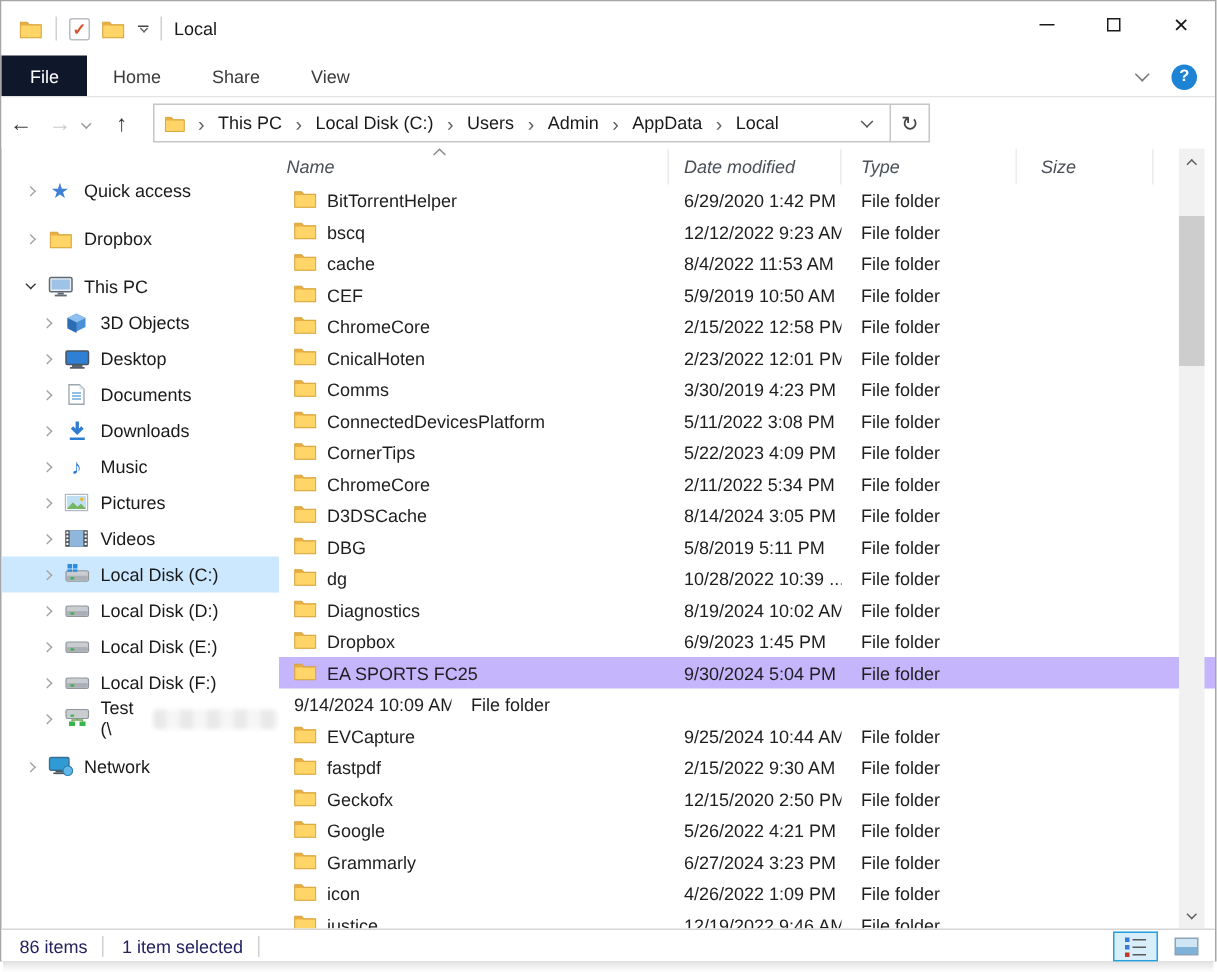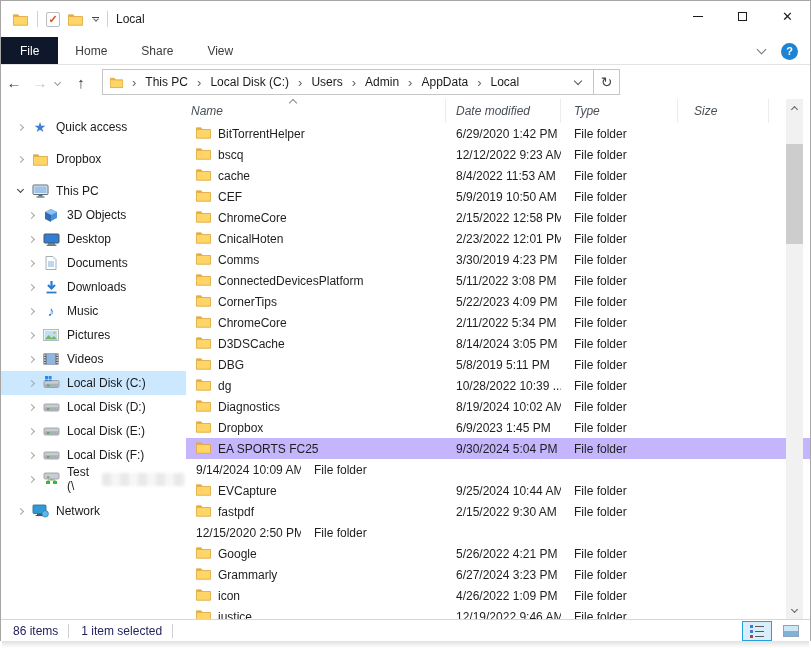--- a/index.html
+++ b/index.html
@@ -666,20 +666,28 @@
                   <path d="M.5 4h14v8.2H.5z" fill="#ffd567"></path>
                   <path d="M.5 1.8h4.6l1.4 1.7h8v8.7H.5z" fill="none" stroke="#d8a339" stroke-width=".7"></path>
                 </svg></span>
               <span class="nm">fastpdf</span>
             </span>
     <span class="cell c-date">2/15/2022 9:30 AM</span>
     <span class="cell c-type">File folder</span>
     <span class="cell c-size"></span>
   </div>
           <div class="frow">
+    <span class="cell c-name">
+              <span class="ic"><svg width="15" height="13" viewBox="0 0 15 13">
+                  <path d="M.5 1.8h4.6l1.4 1.7h8v8.7H.5z" fill="#e9af42"></path>
+                  <path d="M.5 4h14v8.2H.5z" fill="#ffd567"></path>
+                  <path d="M.5 1.8h4.6l1.4 1.7h8v8.7H.5z" fill="none" stroke="#d8a339" stroke-width=".7"></path>
+                </svg></span>
+              <span class="nm">Geckofx</span>
+            </span>
     <span class="cell c-date">12/15/2020 2:50 PM</span>
     <span class="cell c-type">File folder</span>
     <span class="cell c-size"></span>
   </div>
           <div class="frow">
     <span class="cell c-name">
               <span class="ic"><svg width="15" height="13" viewBox="0 0 15 13">
                   <path d="M.5 1.8h4.6l1.4 1.7h8v8.7H.5z" fill="#e9af42"></path>
                   <path d="M.5 4h14v8.2H.5z" fill="#ffd567"></path>
                   <path d="M.5 1.8h4.6l1.4 1.7h8v8.7H.5z" fill="none" stroke="#d8a339" stroke-width=".7"></path>

